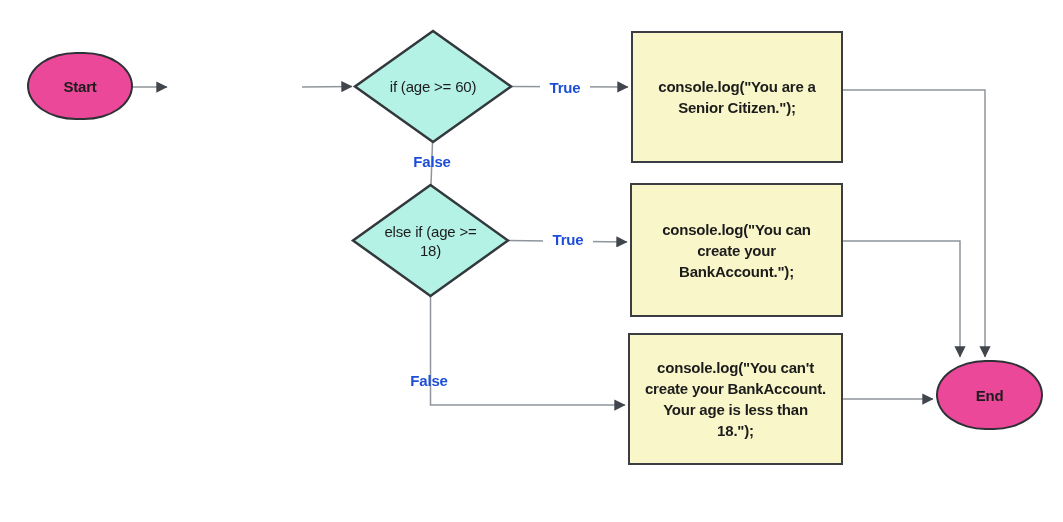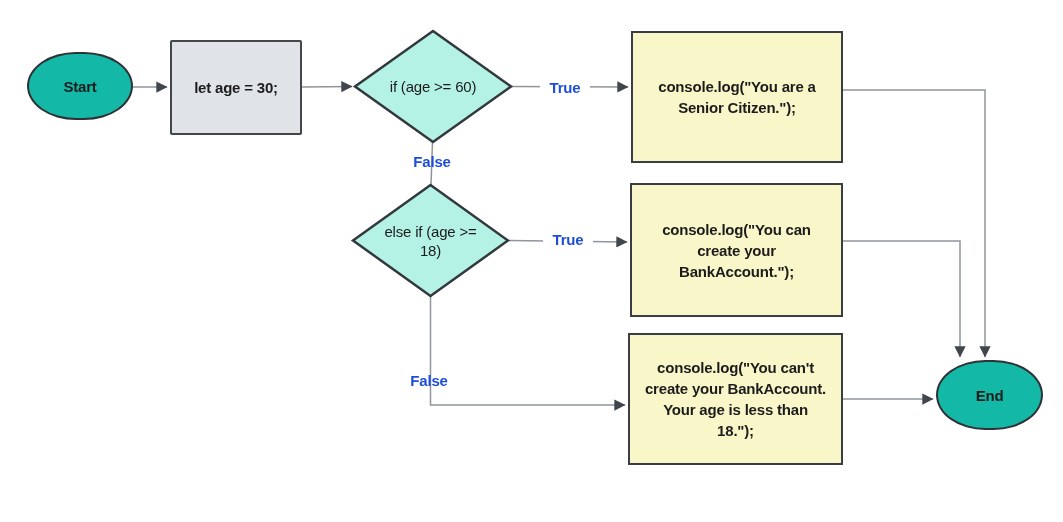--- a/index.html
+++ b/index.html
@@ -23,21 +23,21 @@
     text-align: center;
     box-sizing: border-box;
     font-weight: 700;
     font-size: 15px;
     line-height: 1.4;
     letter-spacing: -0.2px;
     color: #1c1c1c;
     white-space: pre-line;
   }
   .terminator {
-    background: #14b8a6;
+    background: #ec4899;
     border: 2.5px solid #2e3236;
     border-radius: 48% / 52%;
   }
   .process {
     background: #e0e3e7;
     border: 2.5px solid #43474b;
     border-radius: 2px;
   }
   .output {
     background: #f9f7ca;
@@ -98,21 +98,20 @@
     <path class="edge" d="M843 90 H985 V357" marker-end="url(#arw)"></path>
     <path class="edge" d="M843 241 H960 V357" marker-end="url(#arw)"></path>
     <path class="edge" d="M843 399 H933" marker-end="url(#arw)"></path>
 
     <polygon class="diamond" points="433,31 511,86.5 433,142 355,86.5"></polygon>
     <polygon class="diamond" points="430.5,185 508,240.5 430.5,296 353,240.5"></polygon>
   </svg>
 
   <div id="n-start" class="node terminator">Start</div>
 
-  <div id="n-init" class="node process">let age = 30;</div>
 
   <div id="t-cond1" class="dtext">if (age &gt;= 60)</div>
 
   <div id="n-out1" class="node output">console.log("You are a
 Senior Citizen.");</div>
 
   <div id="t-cond2" class="dtext">else if (age &gt;=
 18)</div>
 
   <div id="n-out2" class="node output">console.log("You can

